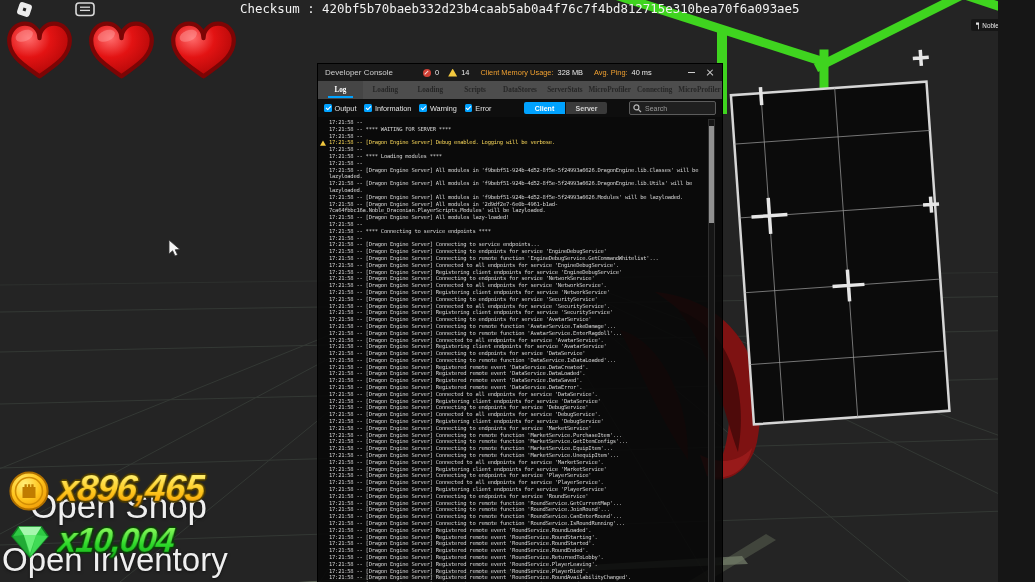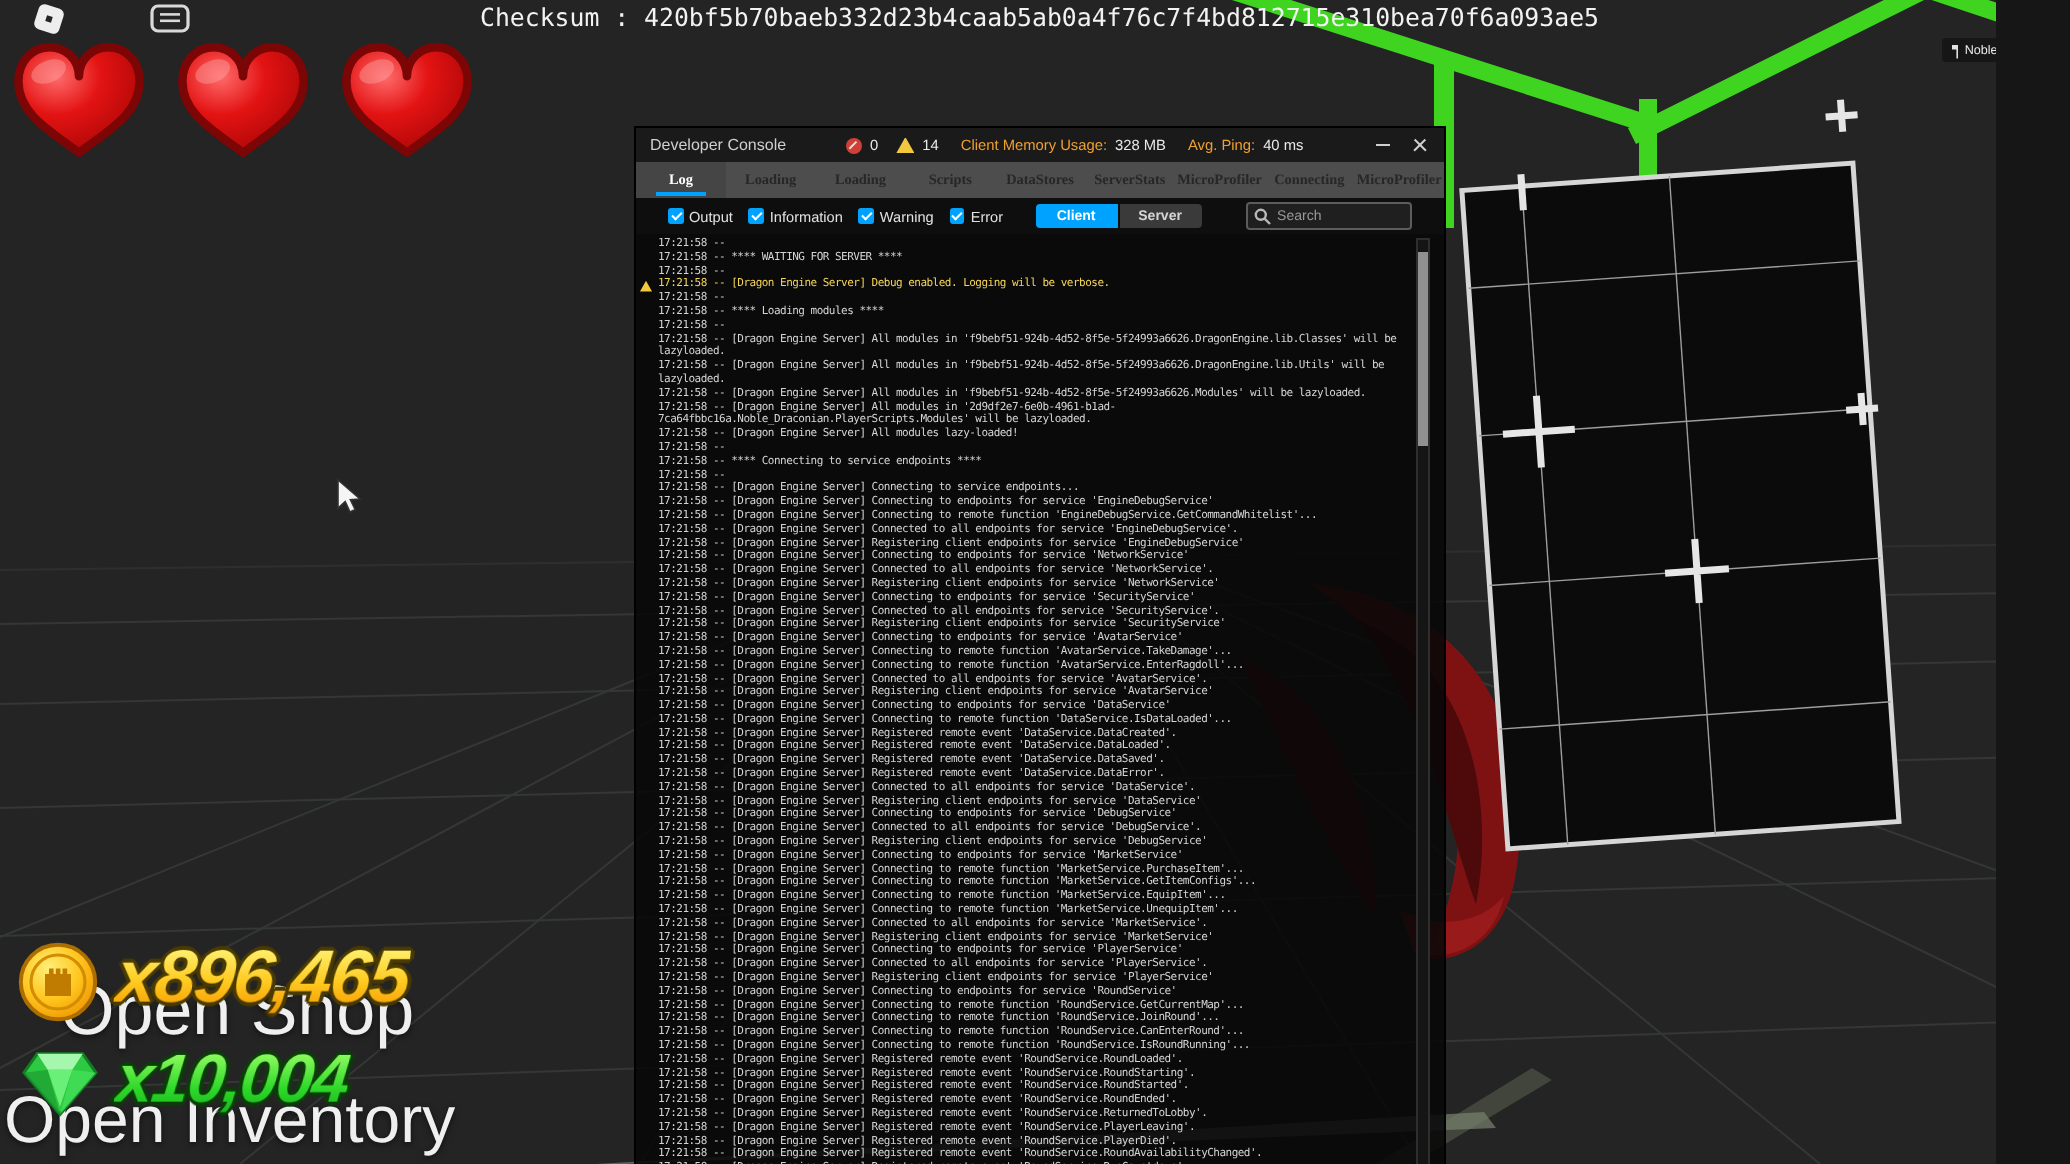--- a/index.html
+++ b/index.html
@@ -49,21 +49,21 @@
   .oval{color:#e9e9e9;white-space:nowrap;text-align:right;}
   .c-win-btns{margin-left:auto;display:flex;align-items:center;gap:11px;margin-right:8px;}
   .minbar{width:7px;height:1.6px;background:#cfcfcf;display:block;}
   .closex{width:8px;height:8px;position:relative;display:block;}
   .closex::before,.closex::after{content:"";position:absolute;left:0;top:3.2px;width:8px;height:1.4px;background:#cfcfcf;}
   .closex::before{transform:rotate(45deg);} .closex::after{transform:rotate(-45deg);}
   .c-tabs{height:18px;background:#4d4d4d;display:flex;}
   .tab{flex:1;display:flex;align-items:center;justify-content:center;font-size:7.2px;font-weight:bold;color:#272727;position:relative;font-family:Liberation Serif, serif;}
   .tab.active{color:#fff;background:#454545;}
   .tab.active::after{content:"";position:absolute;left:22%;right:22%;bottom:1px;height:2px;background:#00a2ff;}
-  .c-filter{height:18px;background:#0e0e0e;display:flex;align-items:center;padding:0 16px;gap:16px;}
+  .c-filter{height:18px;background:#0e0e0e;display:flex;align-items:center;padding:0 6px;gap:16px;}
   .filter{display:flex;align-items:center;gap:3px;}
   .cb{width:7.5px;height:7.5px;background:#00a2ff;border-radius:1.5px;position:relative;flex:none;}
   .cb.on::after{content:"";position:absolute;left:1.5px;top:1.7px;width:3.8px;height:2px;
                 border-left:1.3px solid #fff;border-bottom:1.3px solid #fff;transform:rotate(-45deg);}
   .cbl{font-size:7.3px;color:#e2e2e2;}
   .toggle{margin-left:auto;display:flex;}
   .tbtn{width:41px;height:12px;display:flex;align-items:center;justify-content:center;font-size:7px;font-weight:bold;}
   .tbtn.client{background:#00a2ff;color:#fff;border-radius:2px 0 0 2px;}
   .tbtn.server{background:#3a3a3a;color:#d5d5d5;border-radius:0 2px 2px 0;margin-left:1px;}
   .searchbox{width:79px;height:12px;background:#1f1f1f;border:1px solid #5c5c5c;border-radius:2px;

